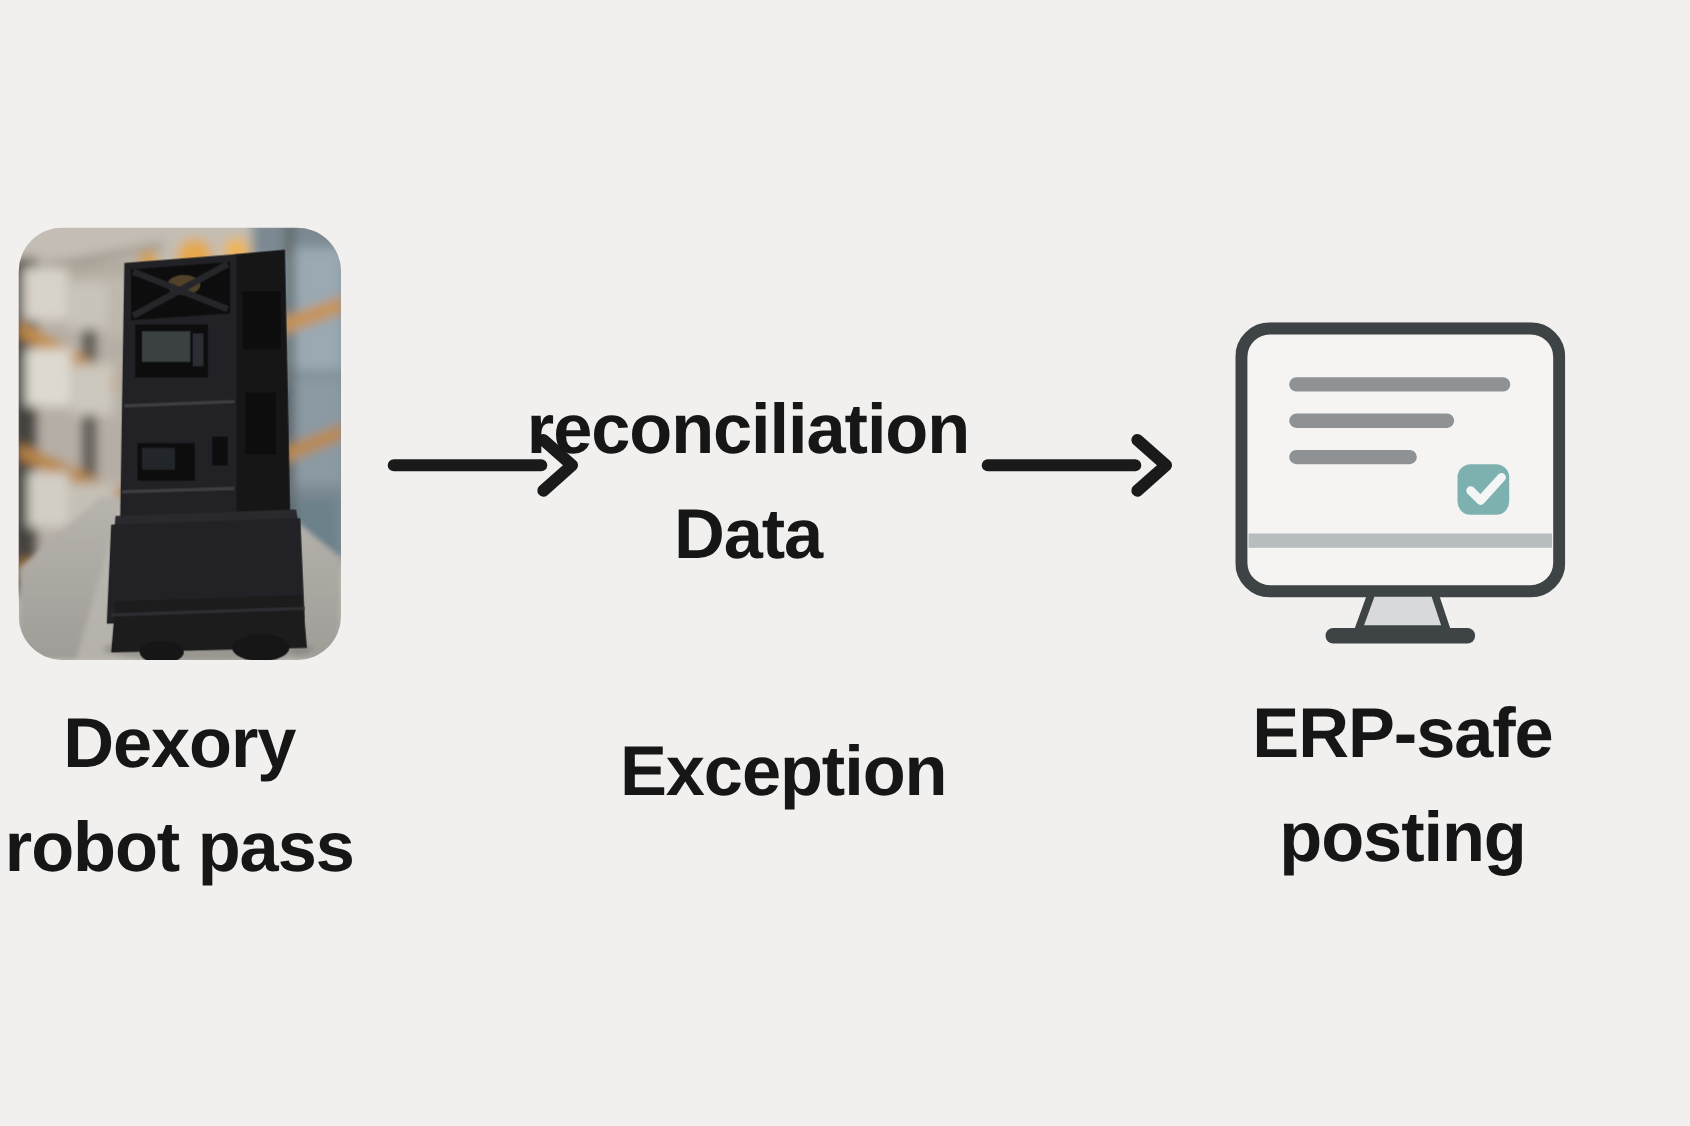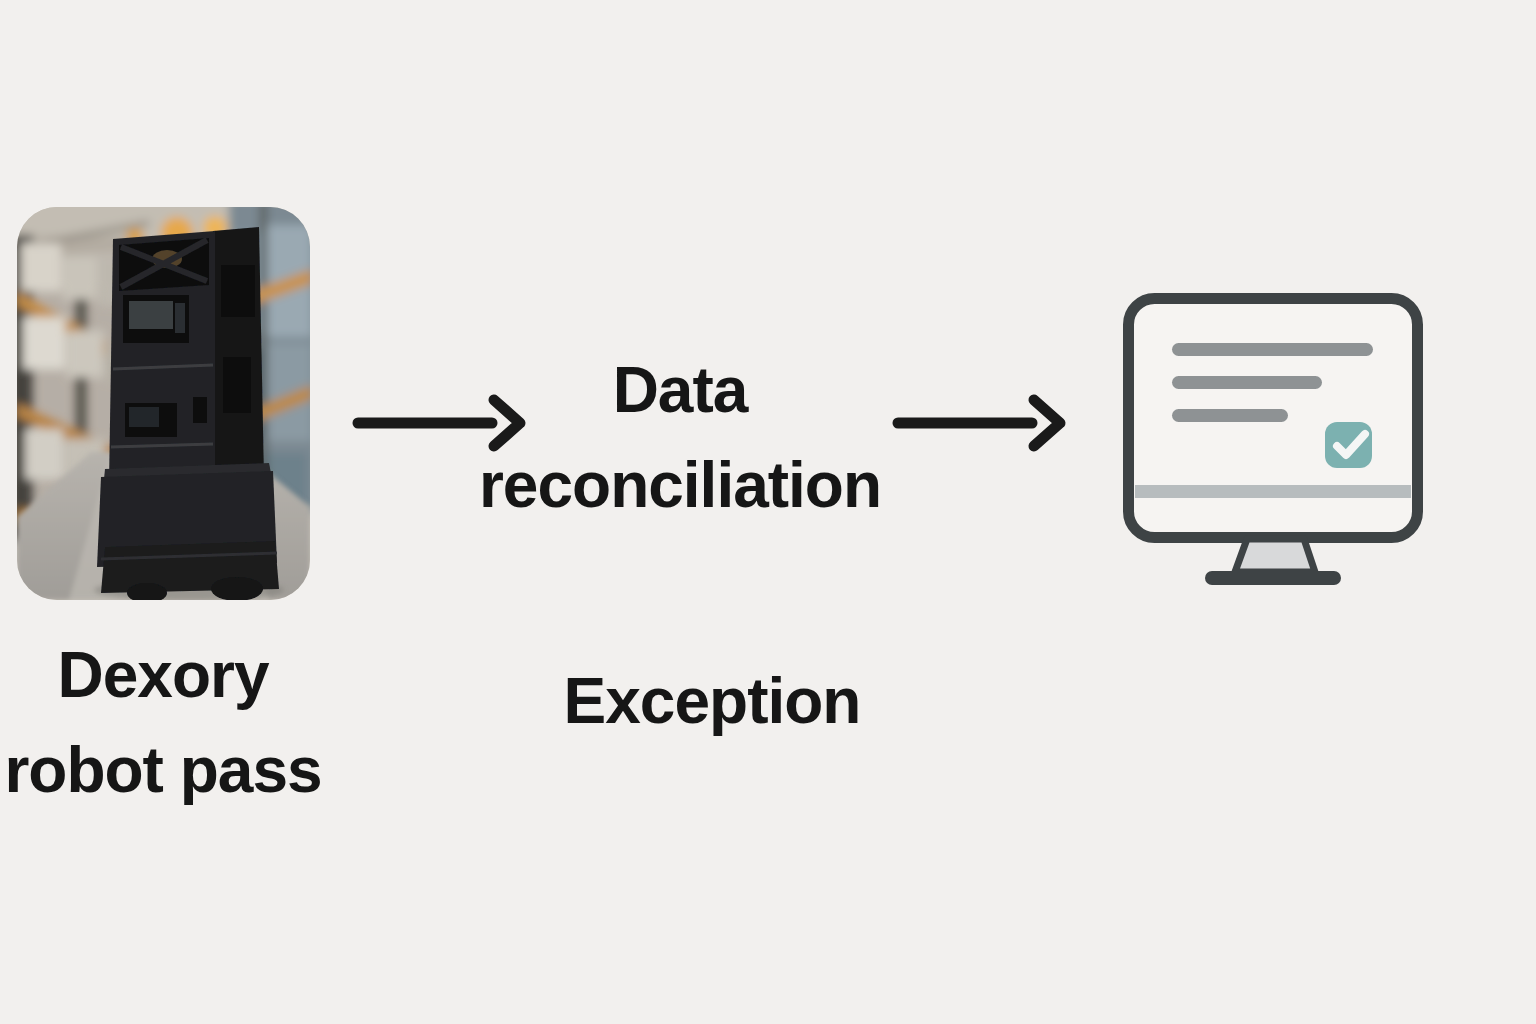--- a/index.html
+++ b/index.html
@@ -141,22 +141,22 @@
     <span>Dexory</span>
     <span>robot pass</span>
   </div>
 
   <svg class="arrow arrow-left" viewBox="0 0 178 62">
     <path d="M8,31 H142" fill="none" stroke-width="11" stroke-linecap="round" stroke="#1a1a1a"></path>
     <path d="M144,8 L170,31 L144,54" fill="none" stroke-width="11" stroke-linecap="round" stroke-linejoin="round" stroke="#1a1a1a"></path>
   </svg>
 
   <div class="label" style="left:430px; top:343px; width:500px;">
+    <span>reconciliation</span>
     <span>Data</span>
-    <span>reconciliation</span>
   </div>
 
   <div class="label" style="left:462px; top:654px; width:500px;text-align:center;">
     <span>Exception</span>
   </div>
 
   <svg class="arrow arrow-right" viewBox="0 0 178 62">
     <path d="M8,31 H142" fill="none" stroke-width="11" stroke-linecap="round" stroke="#1a1a1a"></path>
     <path d="M144,8 L170,31 L144,54" fill="none" stroke-width="11" stroke-linecap="round" stroke-linejoin="round" stroke="#1a1a1a"></path>
   </svg>
@@ -166,14 +166,18 @@
     <rect x="49" y="50" width="201" height="13" rx="6.5" fill="#8e9294"></rect>
     <rect x="49" y="83" width="150" height="13" rx="6.5" fill="#8e9294"></rect>
     <rect x="49" y="116" width="116" height="13" rx="6.5" fill="#8e9294"></rect>
     <rect x="12" y="192" width="276" height="13" fill="#b7bcbe"></rect>
     <rect x="202" y="129" width="47" height="46" rx="12" fill="#7cb1b0"></rect>
     <path d="M214,153 l9,9 l19,-21" fill="none" stroke-width="8" stroke-linecap="round" stroke-linejoin="round" stroke="#f4f6f5"></path>
     <polygon points="124,246 181,246 192,279 112,279" stroke-width="7" stroke-linejoin="round" stroke="#3e4345" fill="#d8d9da"></polygon>
     <rect x="82" y="278" width="136" height="14" rx="7" fill="#3e4345"></rect>
   </svg>
 
+  <div class="label" style="left:1025px; top:619px; width:500px;">
+    <span>ERP-safe</span>
+    <span>posting</span>
+  </div>
 
 </div>
 
 </body></html>

